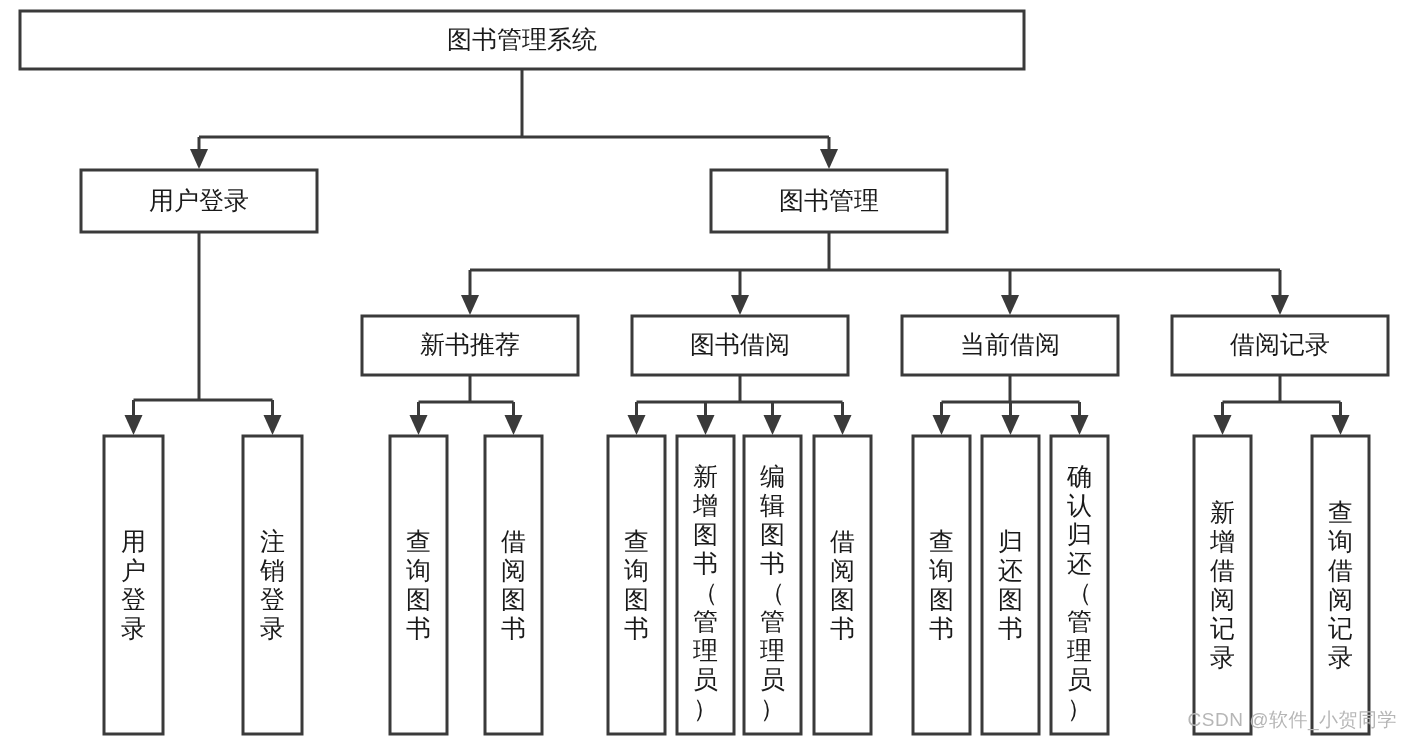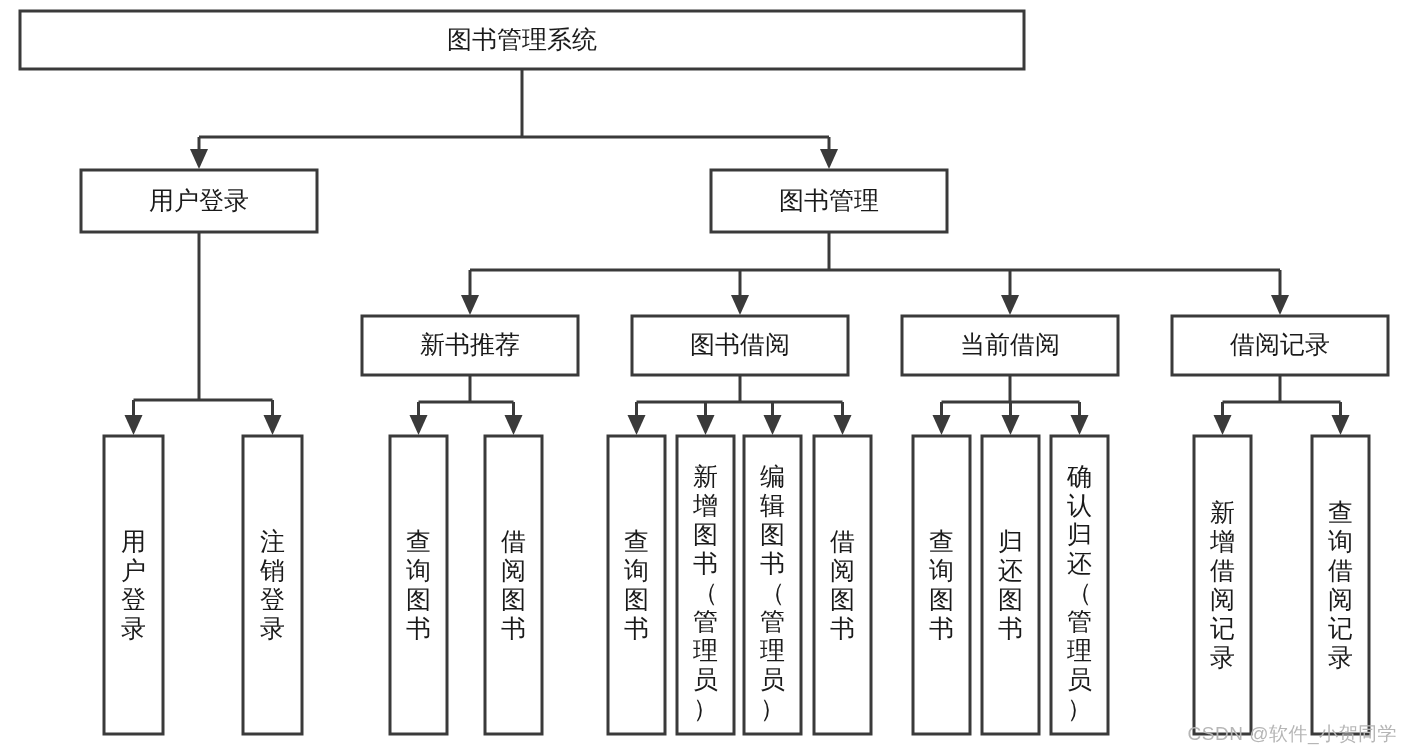--- a/index.html
+++ b/index.html
@@ -50,21 +50,21 @@
   }
   .node-label-vertical {
     fill: #1a1a1a;
     font-family: "Liberation Sans", "DejaVu Sans", sans-serif;
     font-size: 25px;
     text-anchor: middle;
   }
   .watermark {
     position: absolute;
     right: 8px;
-    bottom: 0;
+    bottom: 14px;
     font-family: "Liberation Sans", "DejaVu Sans", sans-serif;
     font-size: 19px;
     color: #b6b6b6;
     white-space: nowrap;
     letter-spacing: 0.5px;
     user-select: none;
   }
 </style>
 </head>
 <body>

